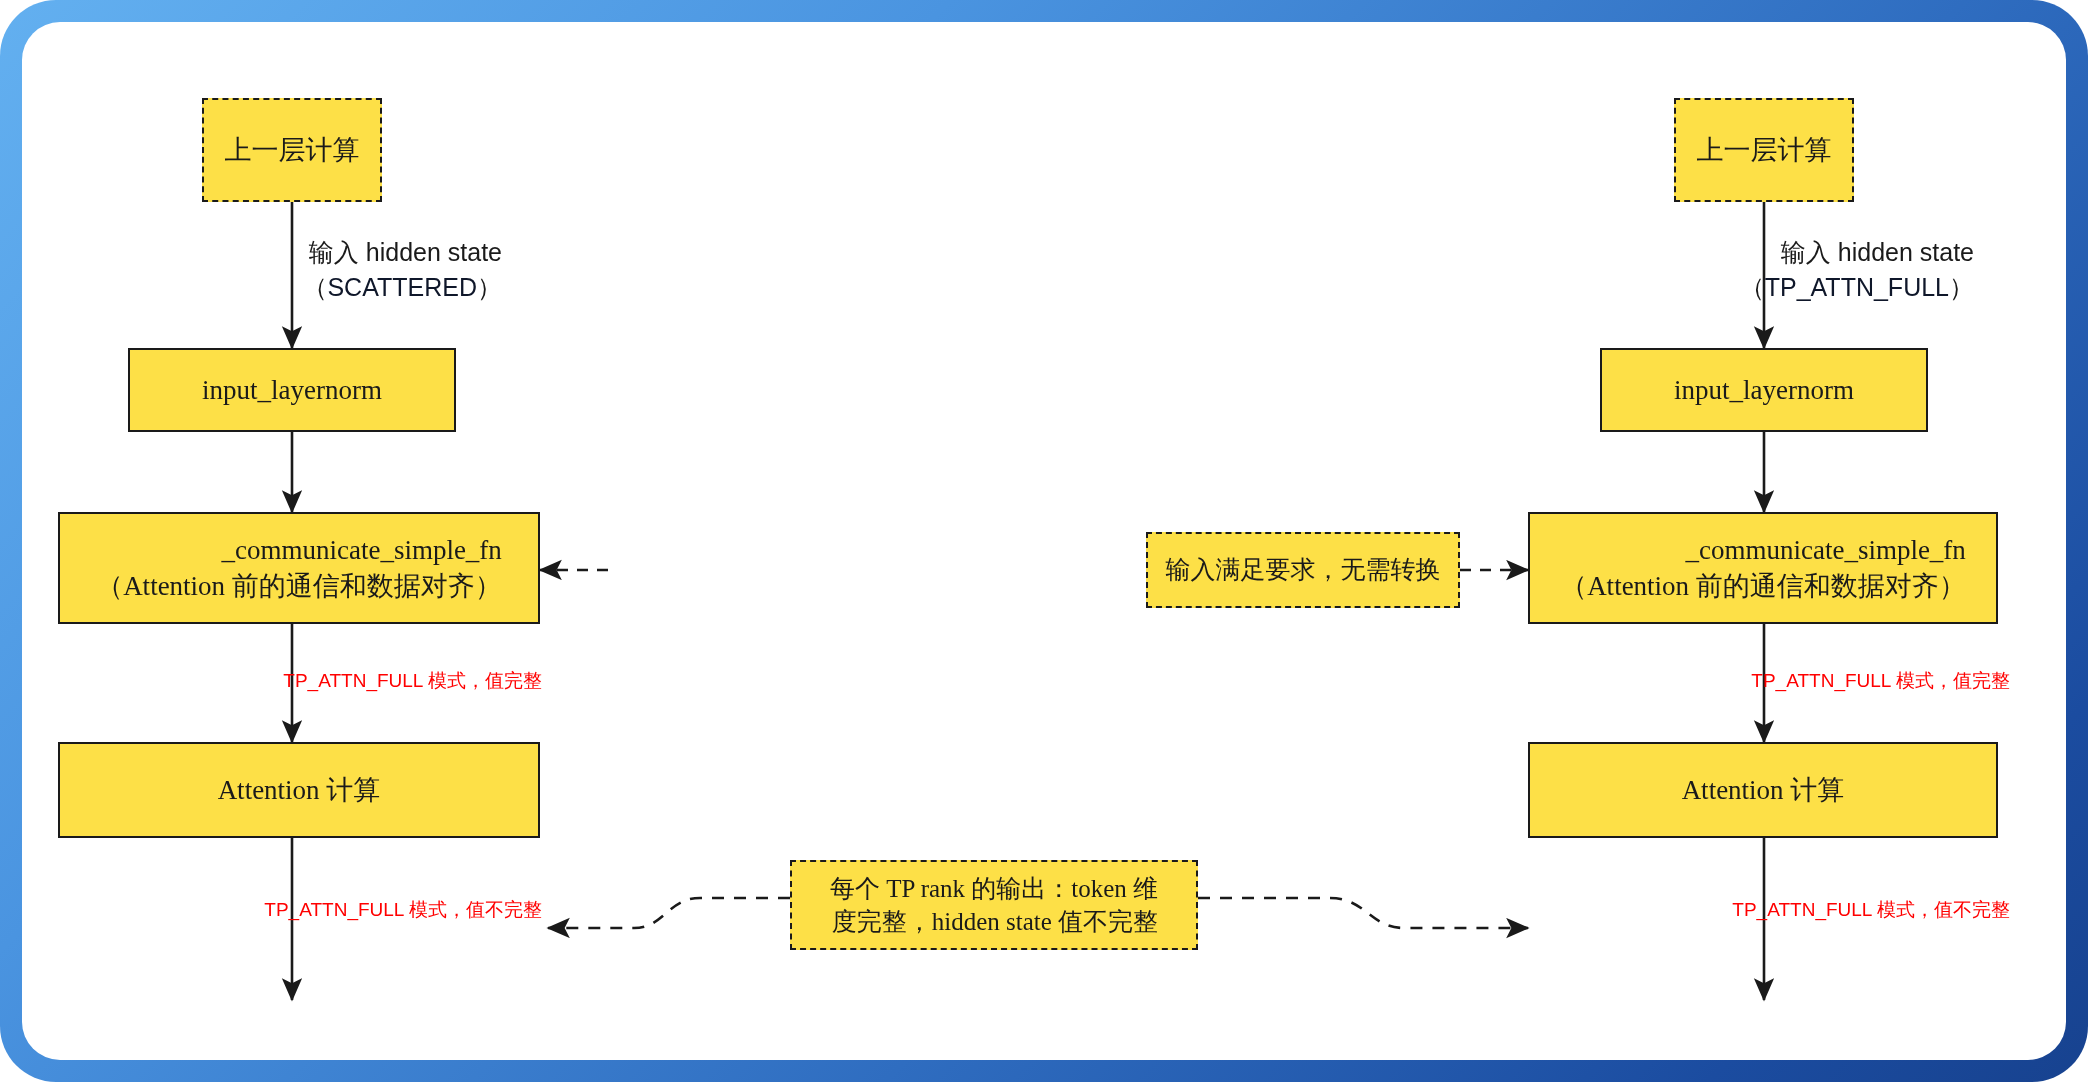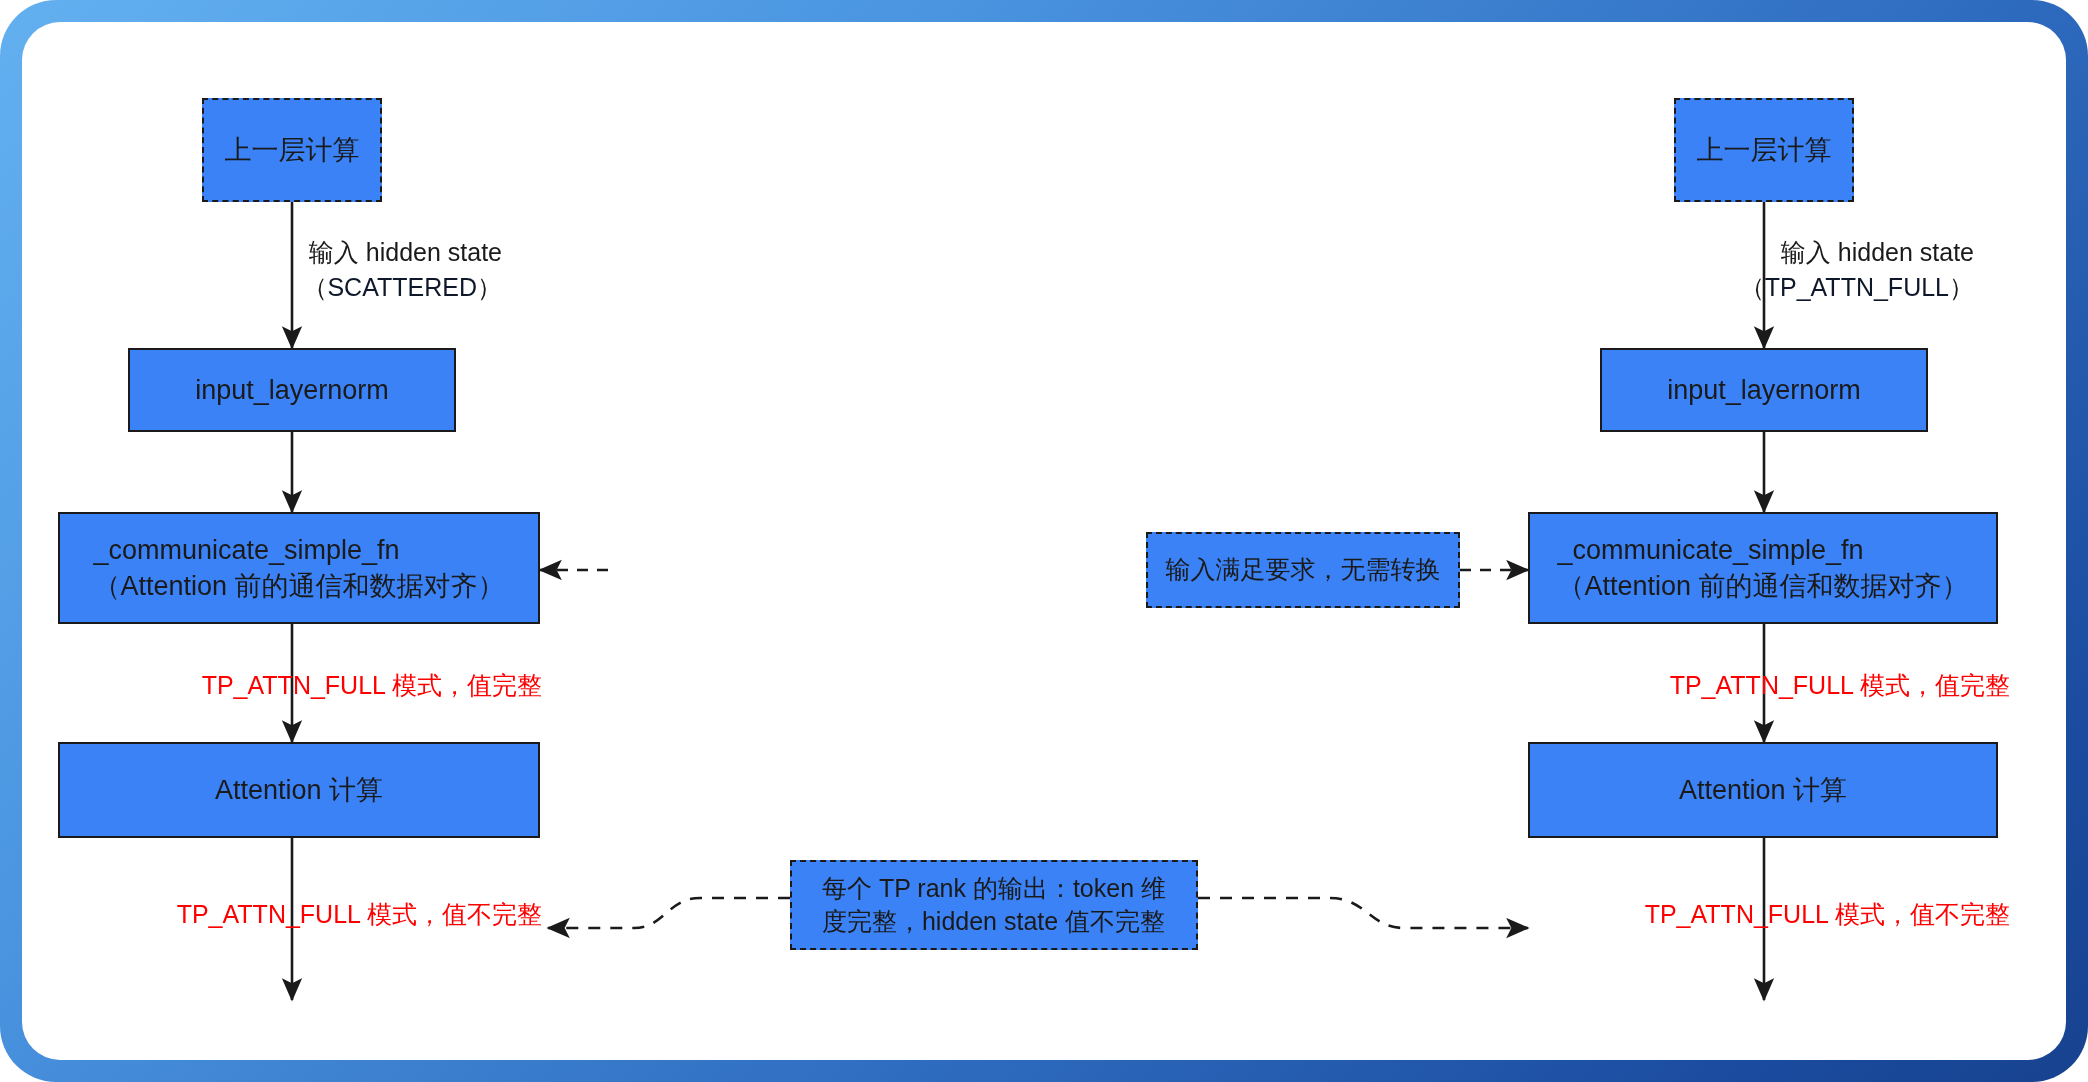--- a/index.html
+++ b/index.html
@@ -43,25 +43,26 @@
     width: 2088px;
     height: 1082px;
   }
   
   .node {
     position: absolute;
     box-sizing: border-box;
     display: flex;
     align-items: center;
     justify-content: center;
-    text-align: left;
+    text-align: right;
     color: #1a1a1a;
-    background: #3b82f6;
+    background: #fde047;
     line-height: 1.34;
     white-space: pre-line;
+    font-family: Liberation Serif, serif;
   }
   .solid-node {
     border: 2.5px solid #1a1a1a;
   }
   .dashed-node {
     border: 2.5px dashed #1a1a1a;
   }
   .note-node {
     border: 2.5px dashed #1a1a1a;
     font-size: 25px;
@@ -71,21 +72,21 @@
     text-align: right;
     line-height: 1.38;
     white-space: pre-line;
     color: #1a1a1a;
   }
   .red { color: #0f172a; }
   .edge-label {
     font-size: 25px;
   }
   .red-label {
-    font-size: 25px;
+    font-size: 19px;
     color: #ff0000;
     white-space: nowrap;
   }
   #watermark {
     position: absolute;
     right: 44px;
     bottom: 18px;
     font-size: 22px;
     letter-spacing: 2px;
     color: rgba(255,255,255,0.62);

